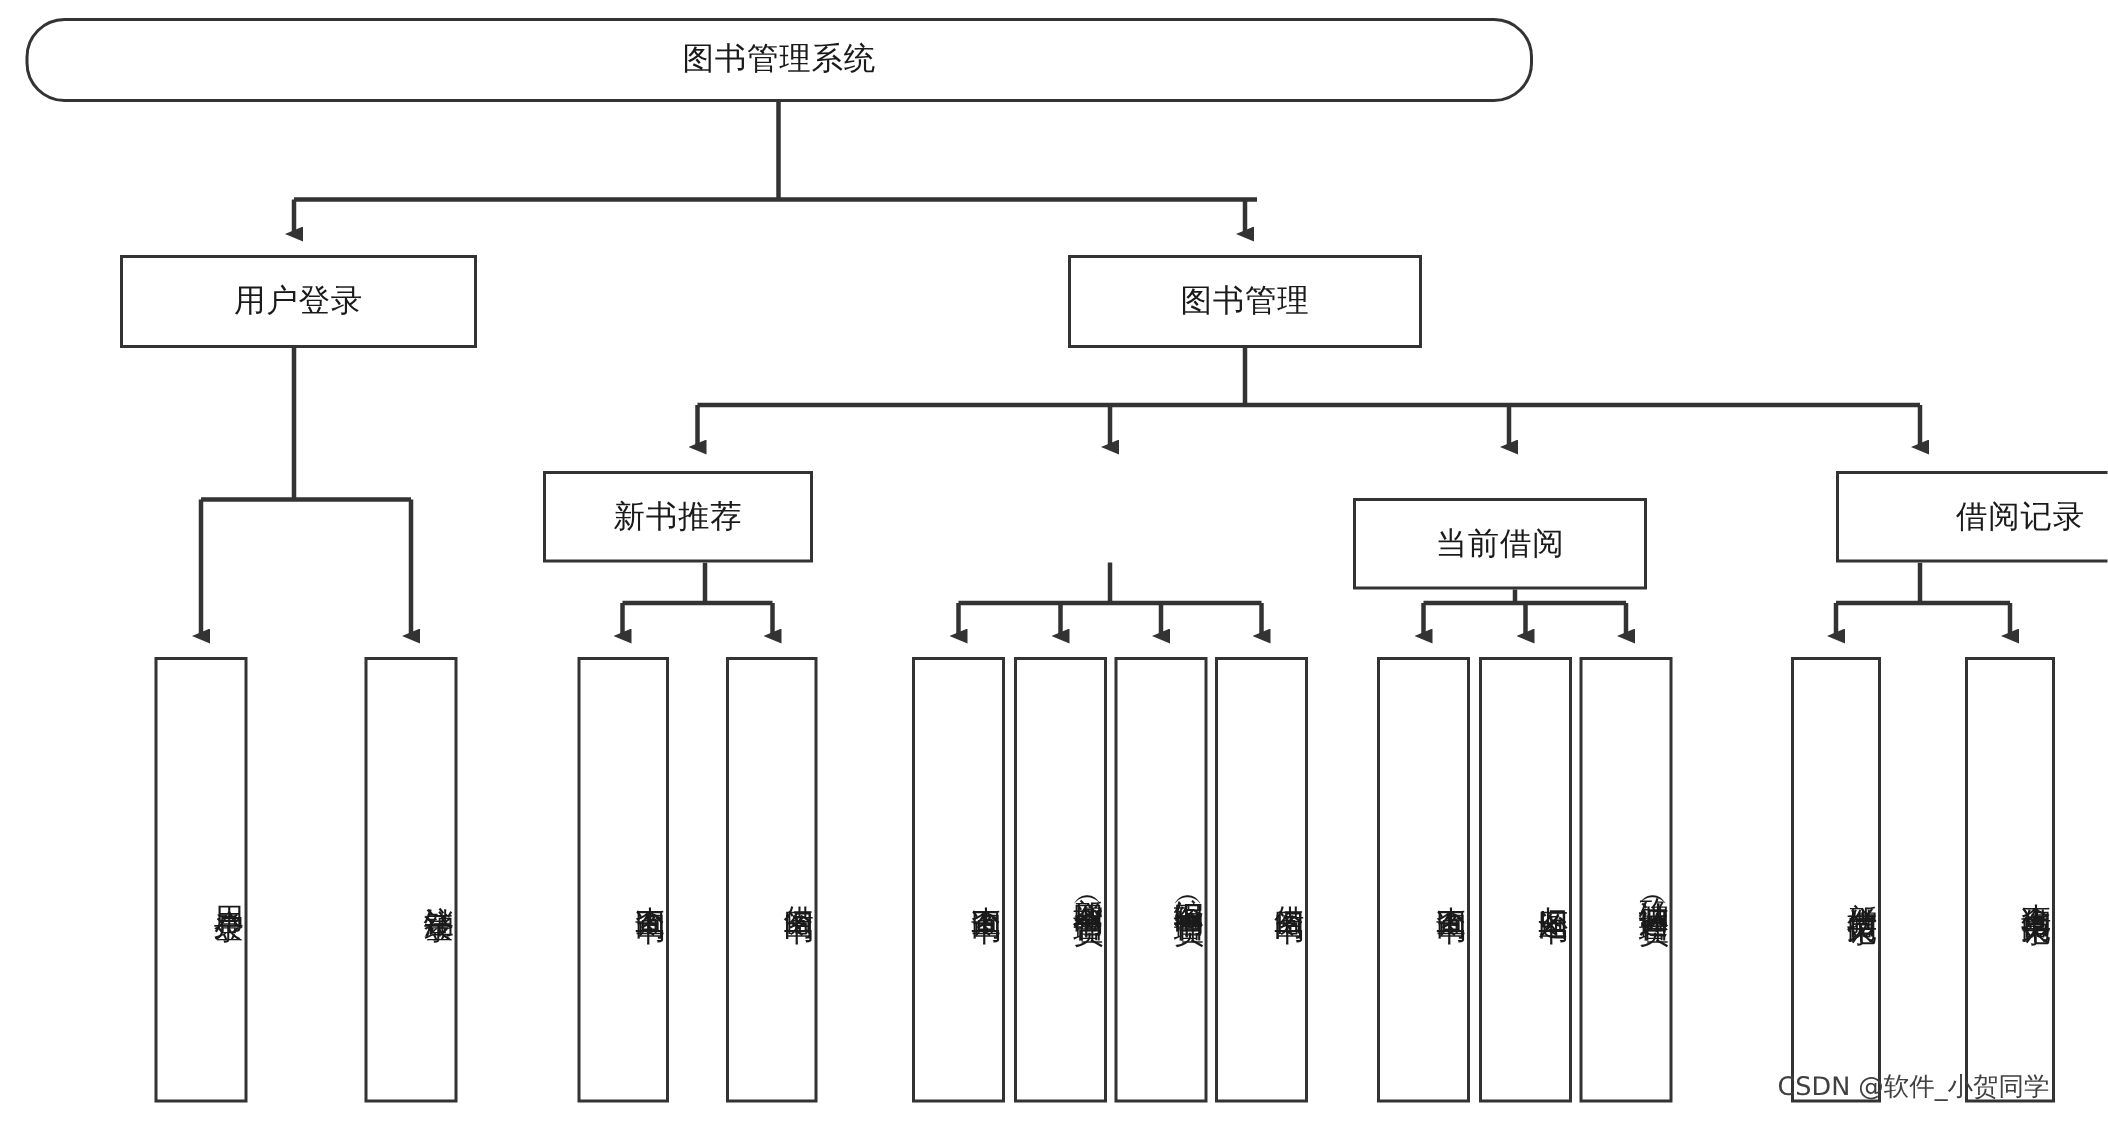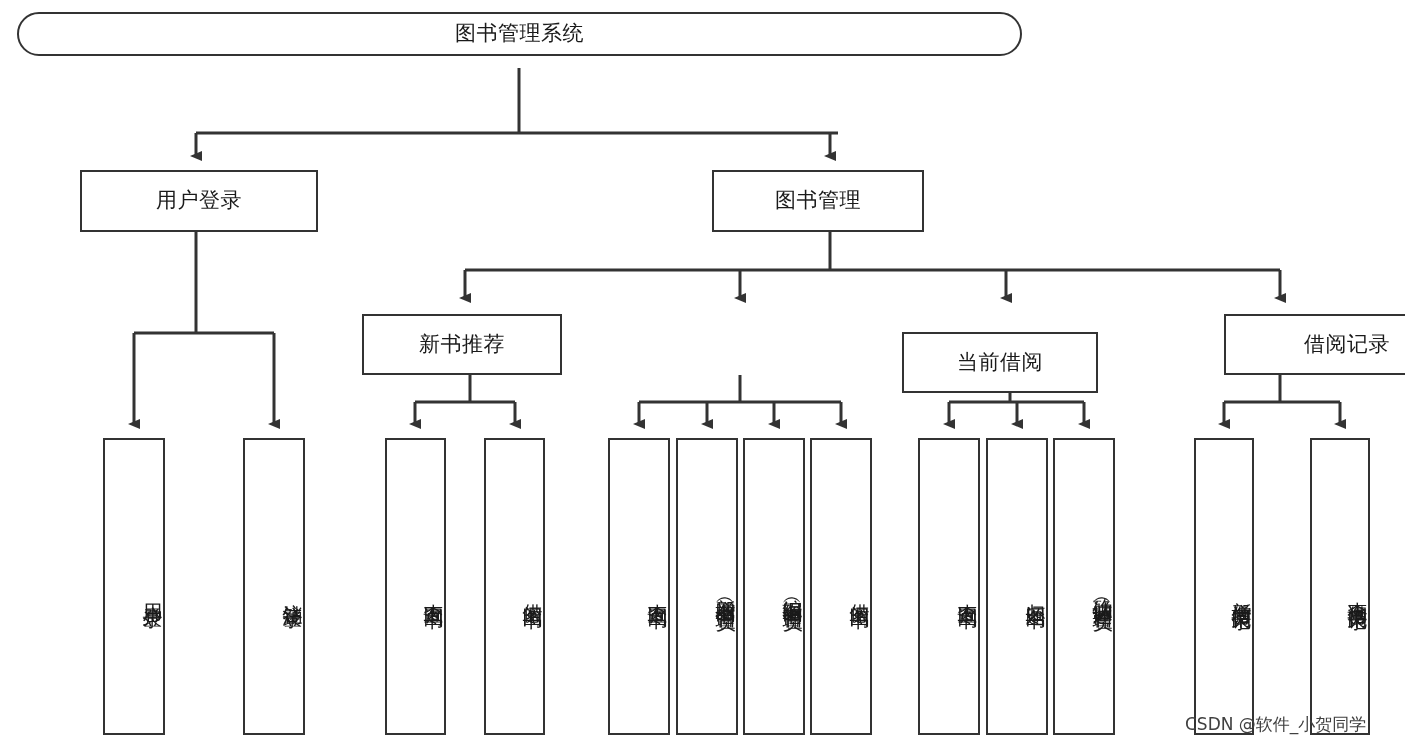--- a/index.html
+++ b/index.html
@@ -117,32 +117,32 @@
       <path d="M1017,402 L1017,424" marker-end="url(#arrow)"></path>
       <path d="M1084,402 L1084,424" marker-end="url(#arrow)"></path>
 
       <path d="M1280,375 L1280,402"></path>
       <path d="M1224,402 L1340,402"></path>
       <path d="M1224,402 L1224,424" marker-end="url(#arrow)"></path>
       <path d="M1340,402 L1340,424" marker-end="url(#arrow)"></path>
     </g>
   </svg>
 
-  <div class="node horizontal" style="left:17px; top:12px; width:1005px; height:44px;border-radius:26px;">
+  <div class="node horizontal" style="left:17px; top:12px; width:1005px; height:56px;border-radius:26px;">
     <span class="node-label">图书管理系统</span>
   </div>
 
   <div class="node horizontal" style="left:80px; top:170px; width:238px; height:62px;">
     <span class="node-label">用户登录</span>
   </div>
-  <div class="node horizontal" style="left:712px; top:170px; width:212px; height:62px;">
+  <div class="node horizontal" style="left:712px; top:170px; width:236px; height:62px;">
     <span class="node-label">图书管理</span>
   </div>
 
-  <div class="node horizontal" style="left:362px; top:314px; width:200px; height:61px;">
+  <div class="node horizontal" style="left:362px; top:314px; width:180px; height:61px;">
     <span class="node-label">新书推荐</span>
   </div>
   <div class="node horizontal" style="left:902px; top:332px; width:196px; height:61px;justify-content:center;">
     <span class="node-label">当前借阅</span>
   </div>
   <div class="node horizontal" style="left:1224px; top:314px; width:246px; height:61px;text-align:center;">
     <span class="node-label">借阅记录</span>
   </div>
 
   <div class="node vertical" style="left:103px; top:438px; width:62px; height:297px;">

